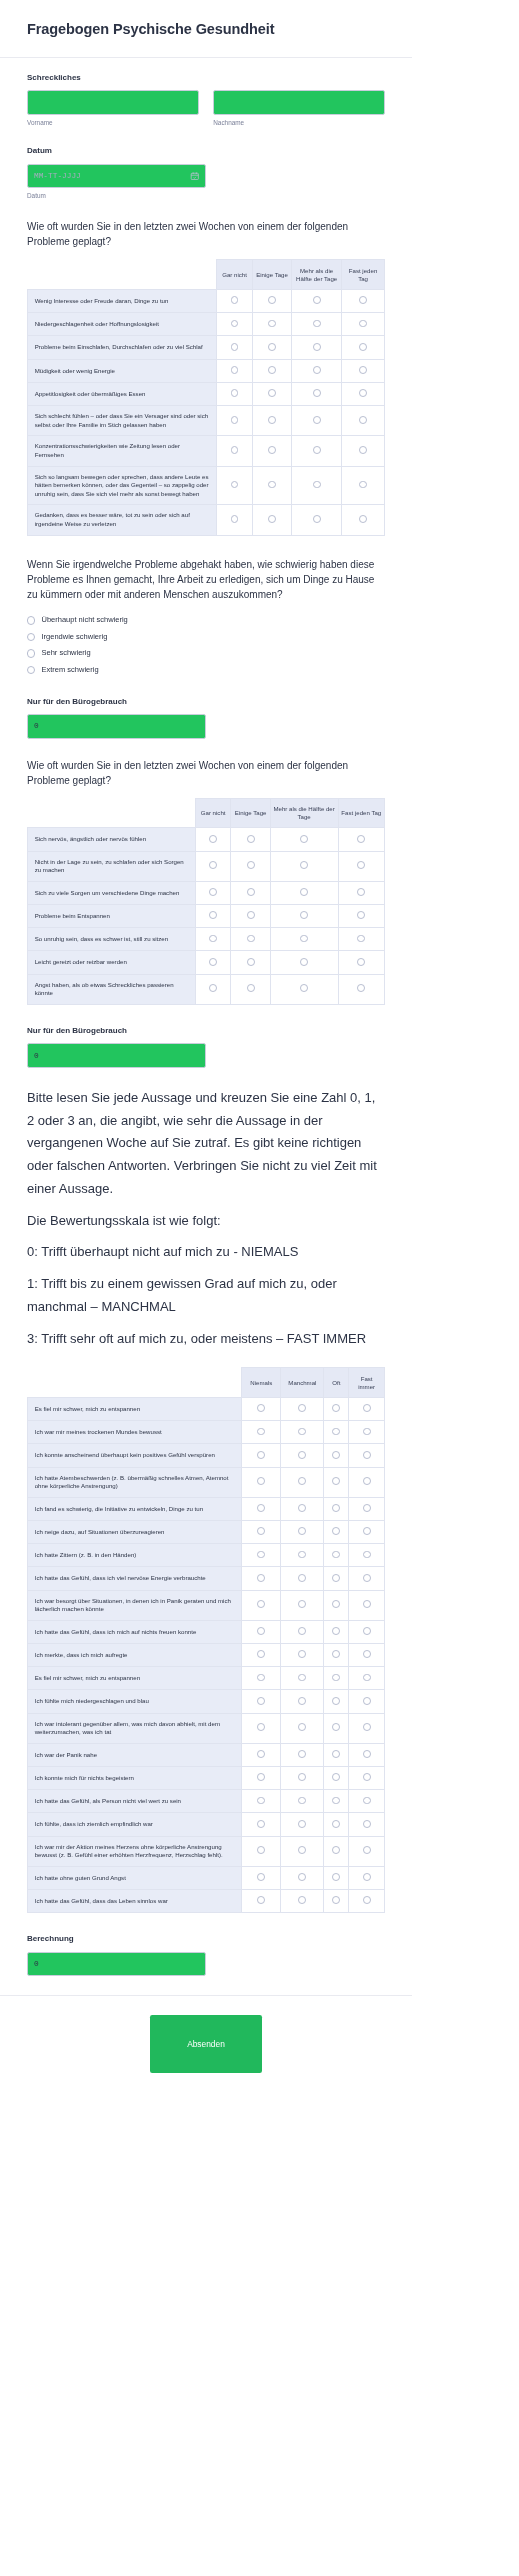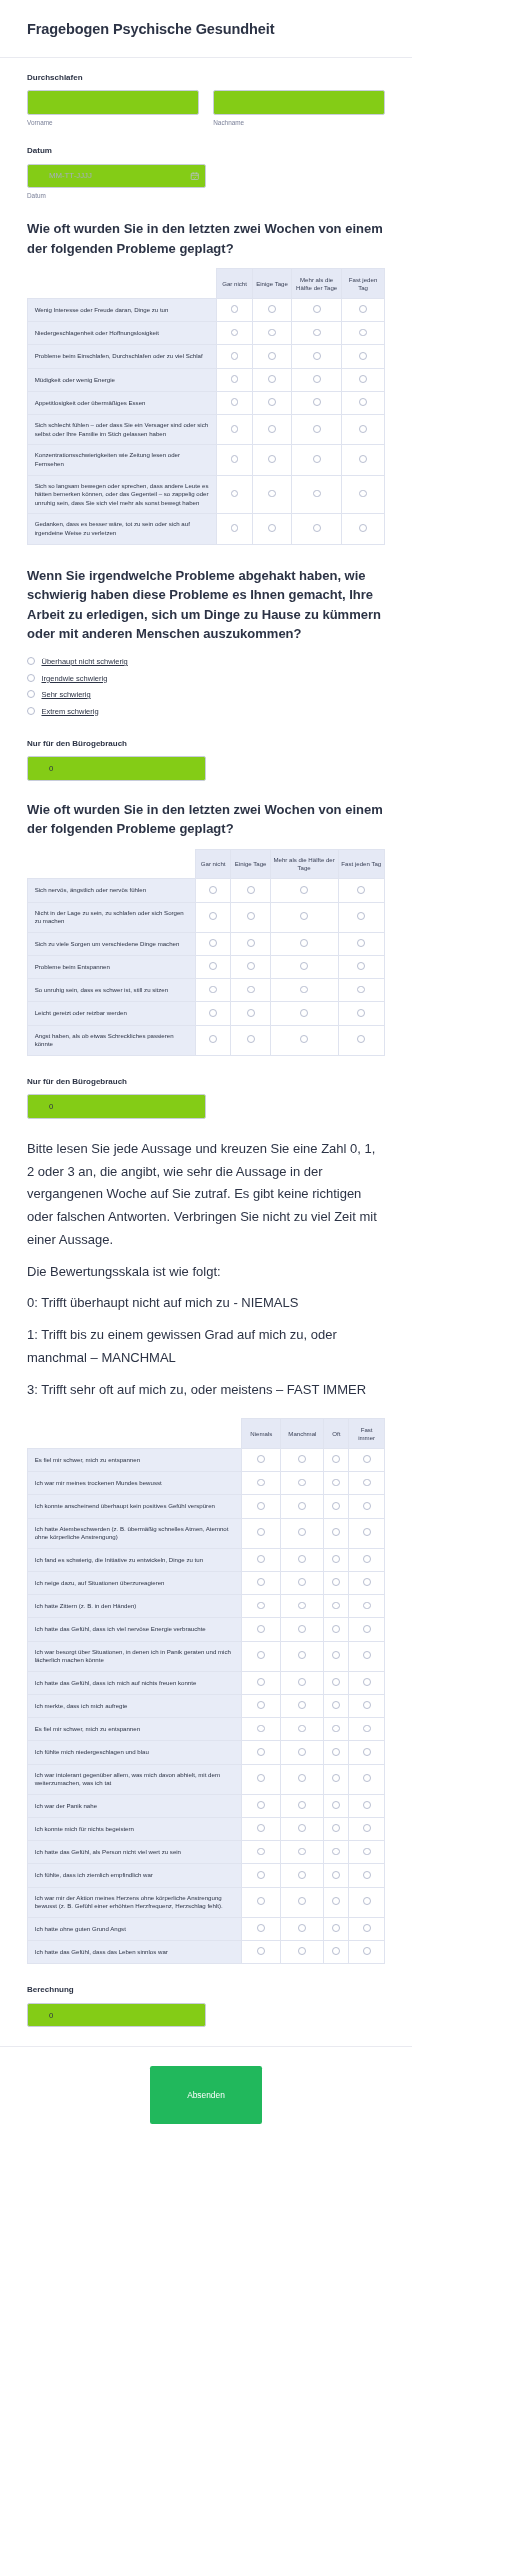--- a/index.html
+++ b/index.html
@@ -46,47 +46,47 @@
   }
 
   .name-row { display: flex; gap: 14.5px; }
   .name-col { width: 218px; }
 
   .txt-input {
     width: 100%;
     height: 24.6px;
     border: 0.6px solid #c8cddb;
     border-radius: 2.2px;
-    background: #84cc16;
-    font-family: Liberation Sans, sans-serif;
+    background: #22c55e;
+    font-family: Liberation Mono, monospace;
     font-size: 7.8px;
     color: #2c3345;
-    padding: 0 21px;
+    padding: 0 6px;
     outline: none;
   }
   .txt-input::placeholder { color: #a7adc0; }
 
   .date-wrap { position: relative; width: 179px; }
   .date-wrap .txt-input { padding-right: 21px; }
   .cal-icon {
     position: absolute;
     right: 6.1px; top: 50%;
     transform: translateY(-50%);
     width: 9.5px; height: 9.5px;
     color: #b9bfd0;
     pointer-events: none;
   }
 
   .office-input { width: 179px; }
   .calc-input { width: 179px; }
 
   
   .q-heading {
-    font-size: 13px;
-    font-weight: bold;
+    font-size: 10px;
+    font-weight: normal;
     line-height: 1.5;
     color: #2c3345;
     margin: 0 0 10px 0;
     max-width: 436px;
   }
 
   
   .matrix { margin-bottom: 21px; }
   table.matrix-table {
     border-collapse: collapse;
@@ -151,25 +151,24 @@
   .m-c col.c0 { width: 60%; }
   .m-c col.c1 { width: 11%; }
   .m-c col.c2 { width: 12%; }
   .m-c col.c3 { width: 7%; }
   .m-c col.c4 { width: 10%; }
 
   
   .radio-list { margin: 2.2px 0 0 0; }
   .radio-item {
     display: flex;
-    align-items: flex-start;
+    align-items: flex-end;
     gap: 6.1px;
     padding: 3.4px 0;
     cursor: pointer;
-    text-decoration: underline;
   }
   .radio-item .radio-dot { width: 8.4px; height: 8.4px; flex: 0 0 auto; }
   .radio-item .radio-text {
     font-size: 7.5px;
     color: #2c3345;
     line-height: 1.3;
   }
 
   
   .instructions { margin: 9px 0 17px 0; max-width: 442px; }
@@ -206,21 +205,21 @@
 
 <div class="form-page">
 
   <div class="form-header">
     <h1 class="form-title">Fragebogen Psychische Gesundheit</h1>
   </div>
 
   <div class="form-body">
 
     <div class="field-block">
-      <div class="field-label">Durchschlafen</div>
+      <div class="field-label">Schreckliches</div>
       <div class="name-row">
         <div class="name-col">
           <input class="txt-input" type="text" value="" style="">
           <div class="sublabel">Vorname</div>
         </div>
         <div class="name-col">
           <input class="txt-input" type="text" value="" style="">
           <div class="sublabel">Nachname</div>
         </div>
       </div>

